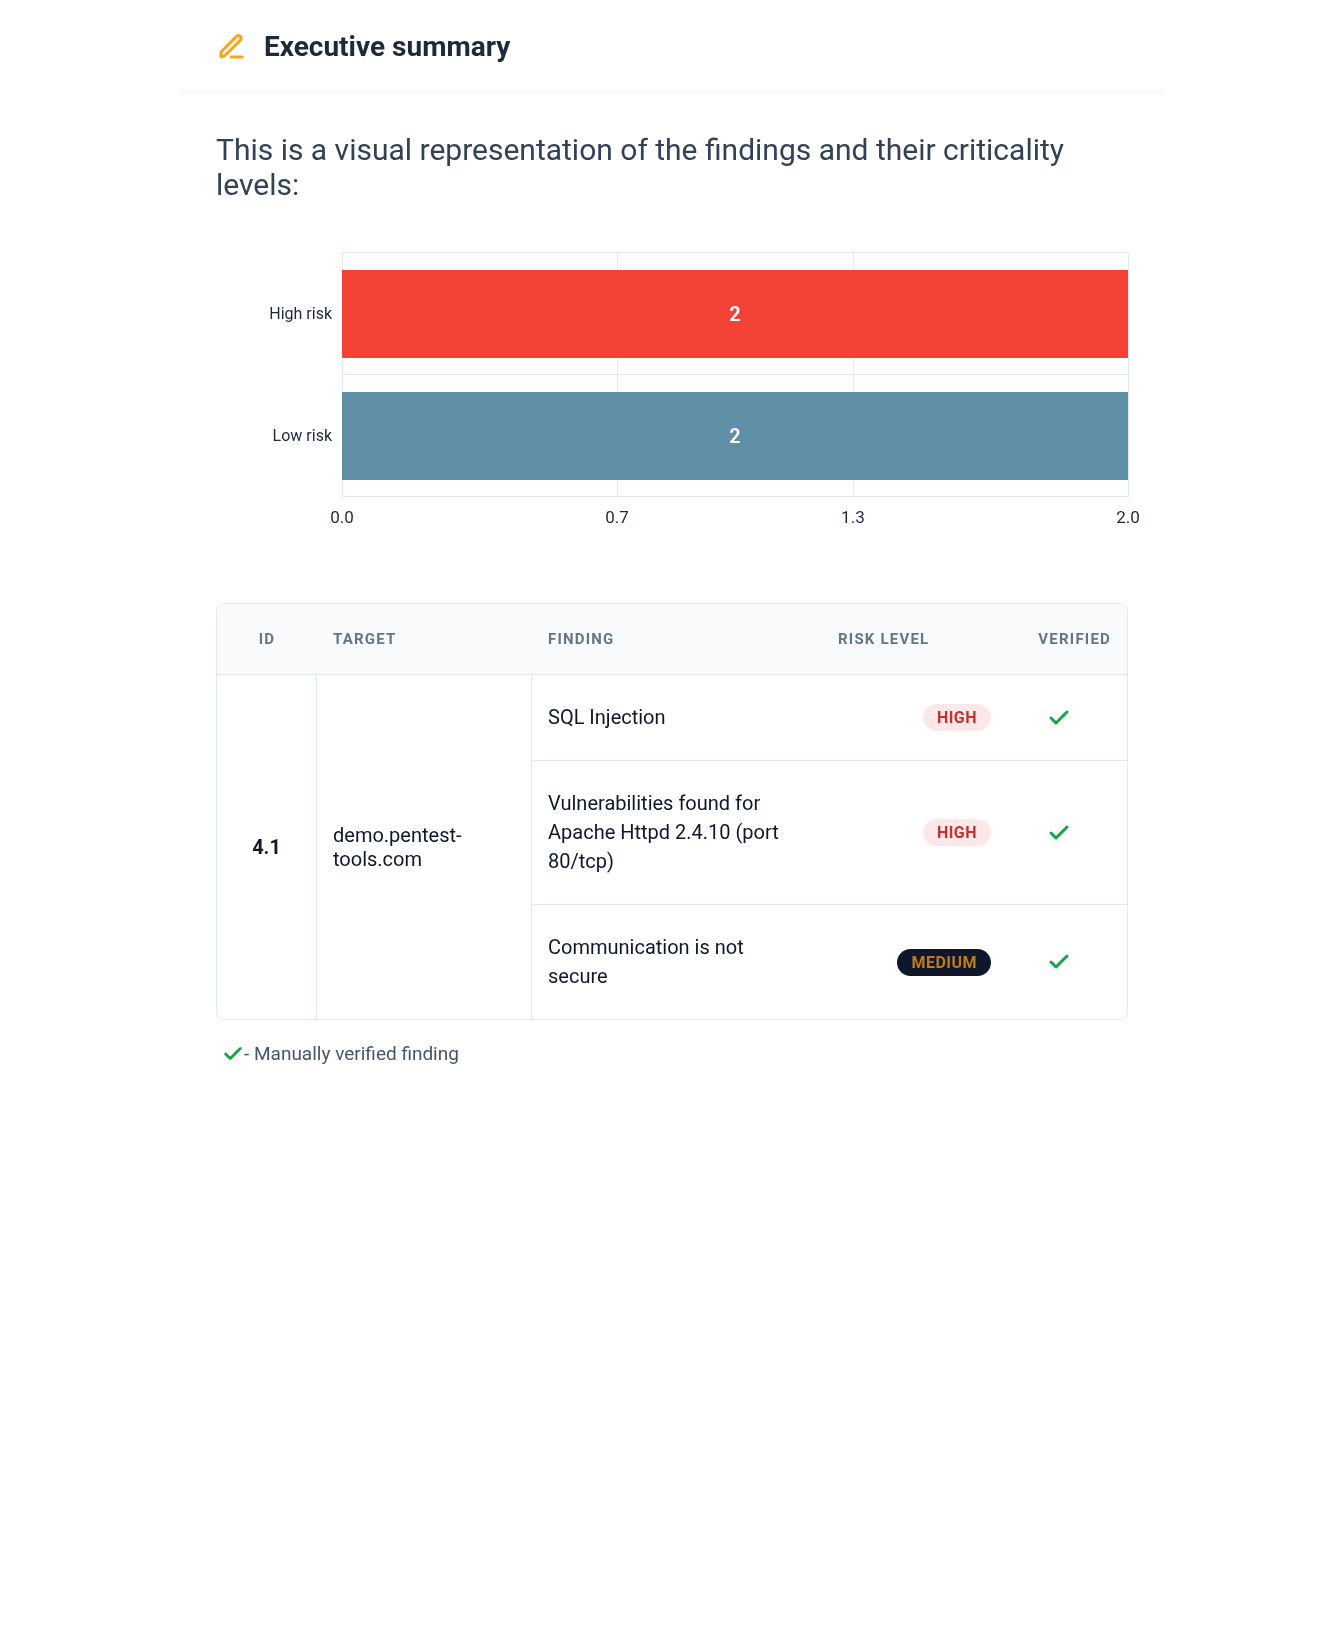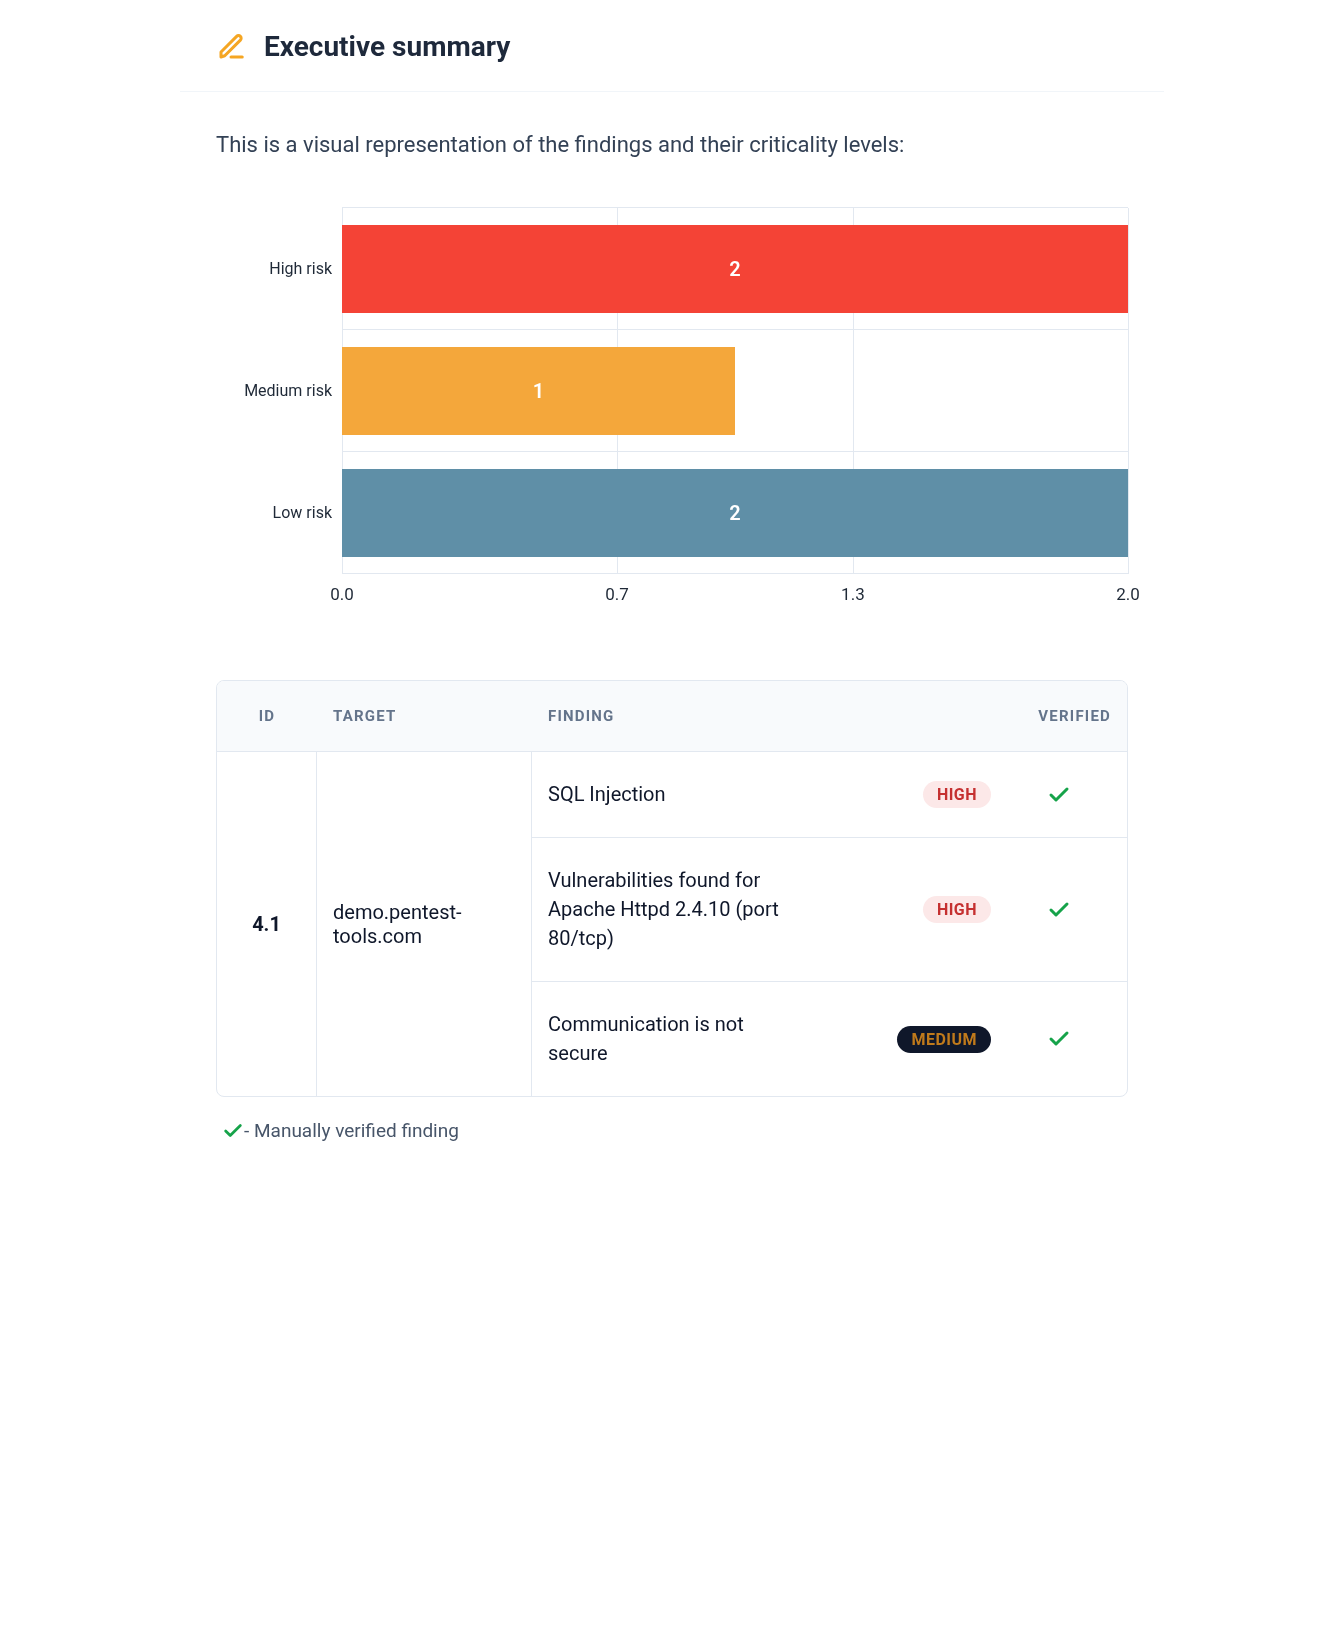--- a/index.html
+++ b/index.html
@@ -24,21 +24,21 @@
     border-bottom: 1px solid #f1f5f9;
   }
   .header-icon svg { display: block; }
   .header-title {
     font-size: 28px;
     font-weight: 700;
     color: #1e293b;
   }
   .intro {
     padding: 40px 36px 20px 36px;
-    font-size: 22px;
+    font-size: 30px;
     color: #334155;
   }
   
   .chart-area {
     display: flex;
     padding: 30px 36px 10px 36px;
   }
   .chart-ylabels {
     width: 126px;
     display: flex;
@@ -214,42 +214,39 @@
       <div class="chart-rows" id="chart-rows">
           <div class="grid-tick" style="left: 0%;"></div>
           <div class="grid-tick" style="left: 35%;"></div>
           <div class="grid-tick" style="left: 65%;"></div>
           <div class="grid-tick" style="left: 100%;"></div>
           <div class="chart-row">
             <div class="y-label">High risk</div>
             <div class="bar" style="width: 100%; background: rgb(244, 67, 54);">2</div>
           </div>
           <div class="chart-row">
-            <div class="y-label">Medium risk</div>
-            <div class="bar" style="width: 50%; background: rgb(244, 167, 59);">1</div>
-          </div>
-          <div class="chart-row">
             <div class="y-label">Low risk</div>
             <div class="bar" style="width: 100%; background: rgb(95, 143, 167);">2</div>
           </div>
         </div>
       <div class="x-axis" id="x-axis">
           <div class="x-tick" style="left: 0%;">0.0</div>
           <div class="x-tick" style="left: 35%;">0.7</div>
           <div class="x-tick" style="left: 65%;">1.3</div>
           <div class="x-tick" style="left: 100%;">2.0</div>
         </div>
     </div>
   </div>
 
   <div class="findings-table">
     <div class="ft-head">
       <div class="cell col-id">ID</div>
       <div class="cell col-target">TARGET</div>
       <div class="cell col-finding">FINDING</div>
+      <div class="cell col-risk">RISK LEVEL</div>
       <div class="cell col-verif">VERIFIED</div>
     </div>
     <div class="ft-body">
       <div class="ft-col-id">4.1</div>
       <div class="ft-col-target">demo.pentest-tools.com</div>
       <div class="ft-col-findings" id="findings-rows">
           <div class="ft-row">
             <div class="cell c-finding">SQL Injection</div>
             <div class="cell c-risk">
               <span class="badge HIGH">HIGH</span>

